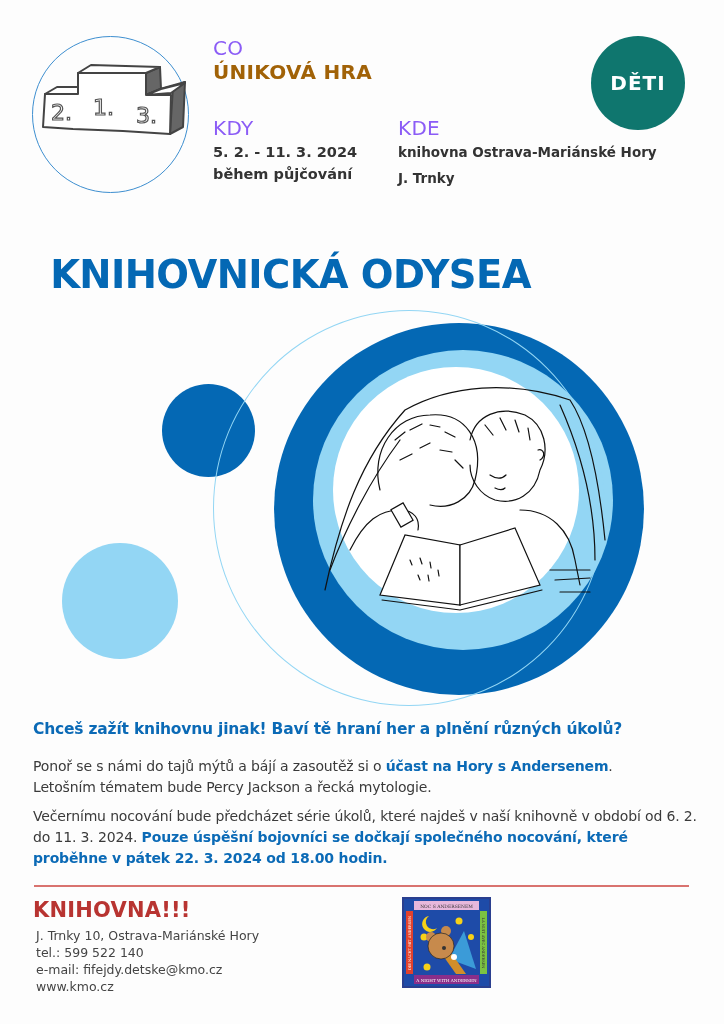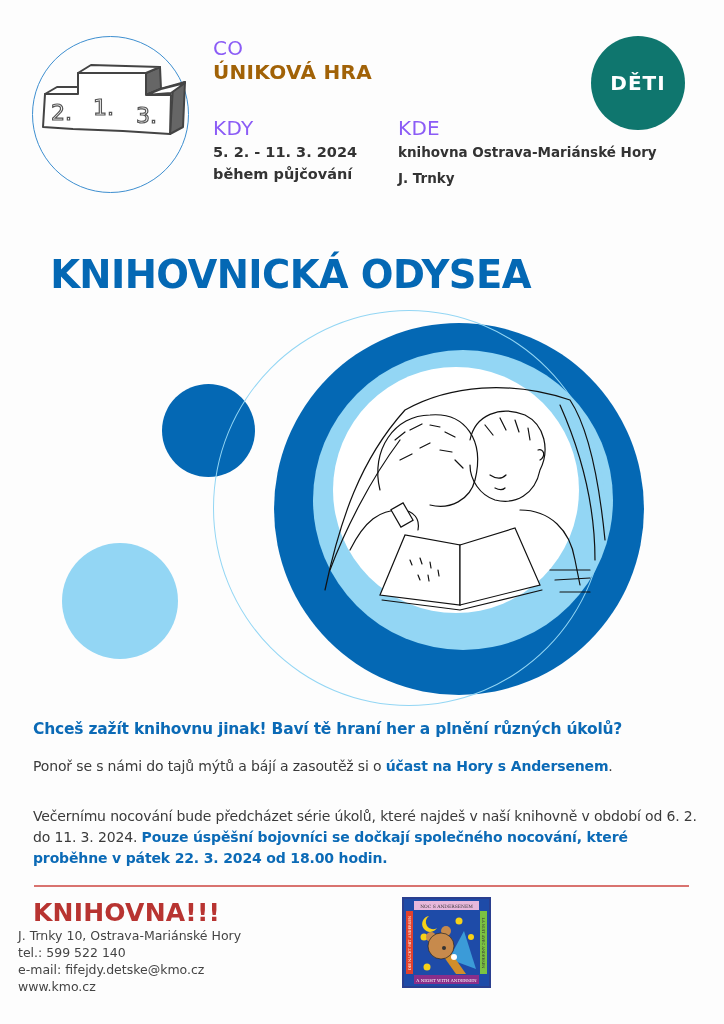--- a/index.html
+++ b/index.html
@@ -12,22 +12,22 @@
   .dark-b { font-size:14.5px; font-weight:bold; color:#333; line-height:22px; }
   .deti { left:591px; top:36px; width:94px; height:94px; border-radius:50%; background:#0f766e;
           color:#fff; font-weight:bold; font-size:20px; display:flex; align-items:center; justify-content:center; letter-spacing:1px; }
   .title { left:0; width:581px; top:252px; text-align:center; font-family:"DejaVu Sans", sans-serif;
            font-weight:bold; font-size:38.5px; color:#0468b4; letter-spacing:-0.6px; }
   .circ { position:absolute; border-radius:50%; }
   .headline { left:33px; top:720px; font-size:15.5px; font-weight:bold; color:#0b6ab6; letter-spacing:-0.2px; }
   .para { left:33px; font-size:14px; line-height:21px; color:#3a3a3a; letter-spacing:-0.15px; }
   .para .hl { color:#0b6ab6; font-weight:bold; }
   .rule { left:34px; top:885px; width:655px; height:1.5px; background:#d9736f; }
-  .footer-title { left:33px; top:898px; font-size:25px; font-weight:bold; color:#b83431; letter-spacing:0.2px; }
-  .footer-line { left:18px; font-size:12.5px; color:#444; line-height:17px; }
+  .footer-title { left:33px; top:898px; font-size:21px; font-weight:bold; color:#b83431; letter-spacing:0.2px; }
+  .footer-line { left:36px; font-size:12.5px; color:#444; line-height:17px; }
   .logo { left:402px; top:897px; width:89px; height:91px; background:#1d4aa6; border:2px solid #2a3f8f; box-sizing:border-box; }
 </style>
 </head>
 <body>
 
 <div class="abs podium-circle">
   <svg width="155" height="155" viewBox="0 0 155 155">
     <g stroke="#444" stroke-width="2" fill="#fff" stroke-linejoin="round">
 
       <polygon points="113,36 127,30 128,52 113,58" fill="#666"></polygon>
@@ -95,20 +95,21 @@
     <path d="M72,230 L150,240 L232,220"></path>
     <path d="M100,190 l2,5 M110,188 l2,6 M120,192 l1,6 M108,205 l2,5 M118,205 l1,6 M128,200 l1,6"></path>
     <path d="M240,200 l40,0 M245,210 l35,-2 M250,222 l30,0"></path>
   </g>
 </svg>
 
 <div class="abs headline">Chceš zažít knihovnu jinak! Baví tě hraní her a plnění různých úkolů?</div>
 
 <div class="abs para" style="top:756px; width:670px;">
   <span>Ponoř se s námi do tajů mýtů a bájí a zasoutěž si o </span><span class="hl">účast na Hory s Andersenem</span><span>.</span><br>
+  <span>Letošním tématem bude Percy Jackson a řecká mytologie.</span>
 </div>
 
 <div class="abs para" style="top:806px; width:665px;">
   <span>Večernímu nocování bude předcházet série úkolů, které najdeš v naší knihovně v období od 6. 2. do 11. 3. 2024. </span><span class="hl">Pouze úspěšní bojovníci se dočkají společného nocování, které proběhne v pátek 22. 3. 2024 od 18.00 hodin.</span>
 </div>
 
 <div class="abs rule"></div>
 <div class="abs footer-title">KNIHOVNA!!!</div>
 <div class="abs footer-line" style="top:927px;">J. Trnky 10, Ostrava-Mariánské Hory</div>
 <div class="abs footer-line" style="top:944px;">tel.: 599 522 140</div>

